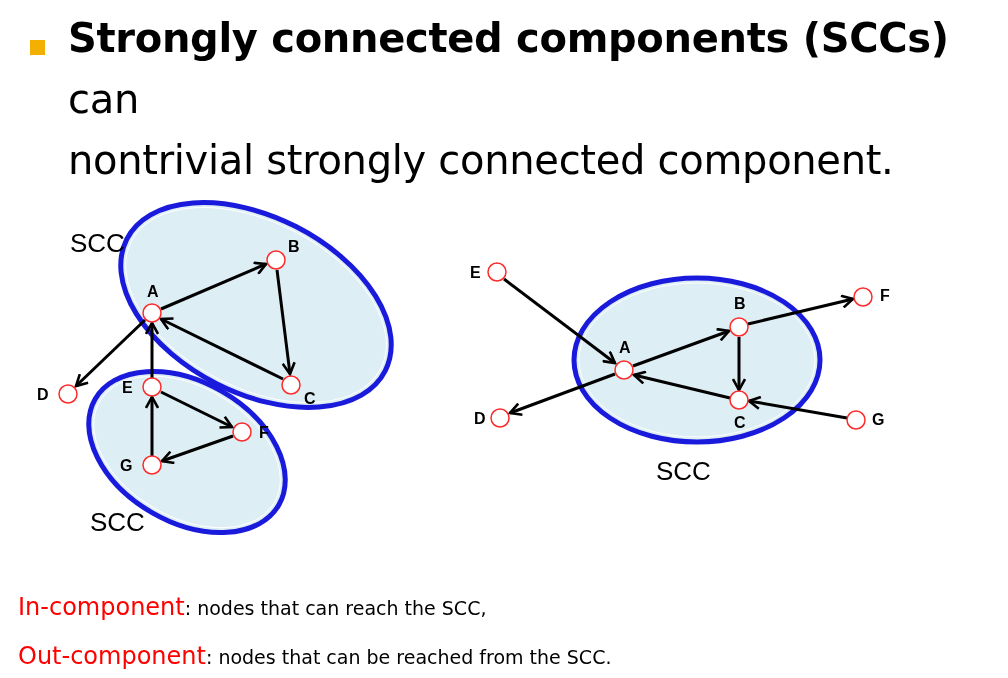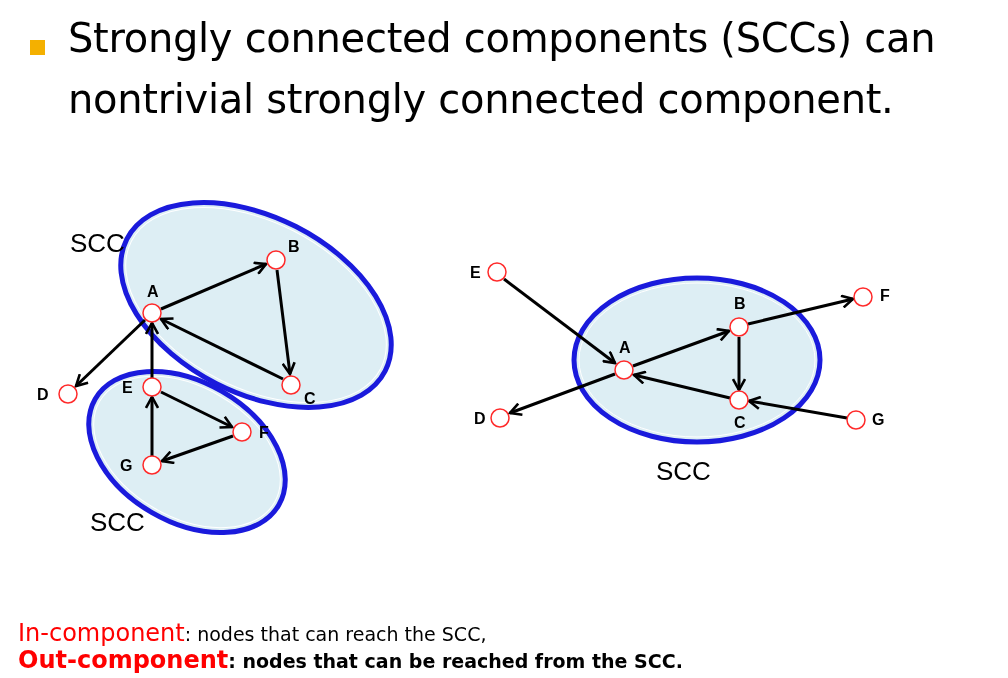--- a/index.html
+++ b/index.html
@@ -1,24 +1,24 @@
 <!DOCTYPE html>
 <html><head>
 <meta charset="utf-8">
 <style>
   html, body { margin: 0; padding: 0; background: #ffffff; }
   body { width: 1008px; height: 678px; position: relative; overflow: hidden; font-family: "DejaVu Sans", "Liberation Sans", sans-serif; }
   .bullet-row { position: absolute; left: 30px; top: 8px; width: 975px; }
   .bullet-square { position: absolute; left: 0px; top: 32px; width: 15px; height: 15px; background: #f4b000; }
   .bullet-text { position: absolute; left: 38px; top: 0; font-size: 40px; line-height: 61px; color: #000; letter-spacing: -0.3px; }
-  .bullet-text b { font-weight: normal; }
+  .bullet-text b { font-weight: bold; }
   svg.diagram { position: absolute; left: 0; top: 0; }
   .node-label { font-family: "Liberation Sans", sans-serif; font-weight: bold; font-size: 16px; fill: #000; }
   .scc-label { font-family: "Liberation Sans", sans-serif; font-size: 26px; fill: #000; }
-  .footer { position: absolute; left: 18px; font-size: 23px; line-height: 30px; margin-top: 26px; }
+  .footer { position: absolute; left: 18px; font-size: 23px; line-height: 30px; }
   .footer .term { color: #ff0000; font-size: 24px; }
   .footer .desc { color: #000; font-size: 19px; }
 </style>
 </head>
 <body>
 
 <div class="bullet-row">
   <div class="bullet-square"></div>
   <div class="bullet-text">
     <div><b>Strongly connected components (SCCs)</b><span> can</span></div>
@@ -111,15 +111,15 @@
     <text class="node-label" x="474" y="424">D</text>
     <text class="node-label" x="470" y="278">E</text>
     <text class="node-label" x="880" y="301">F</text>
     <text class="node-label" x="872" y="425">G</text>
   </g>
 </svg>
 
 <div class="footer" style="top:592px;">
   <span class="term">In-component</span><span class="desc">: nodes that can reach the SCC,</span>
 </div>
-<div class="footer" style="top:619px;font-weight:bold;">
+<div class="footer" style="top:641px;">
   <span class="term">Out-component</span><span class="desc">: nodes that can be reached from the SCC.</span>
 </div>
 
 </body></html>

